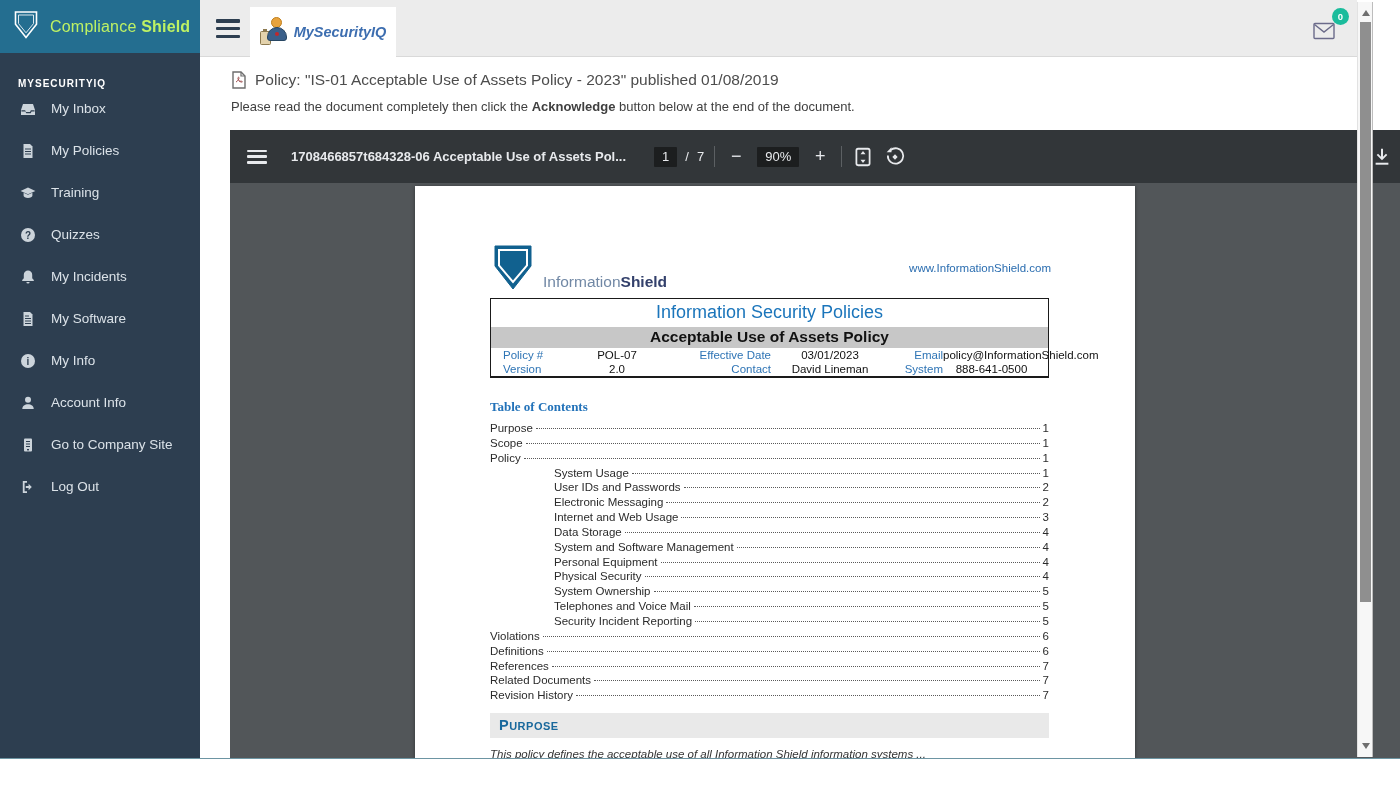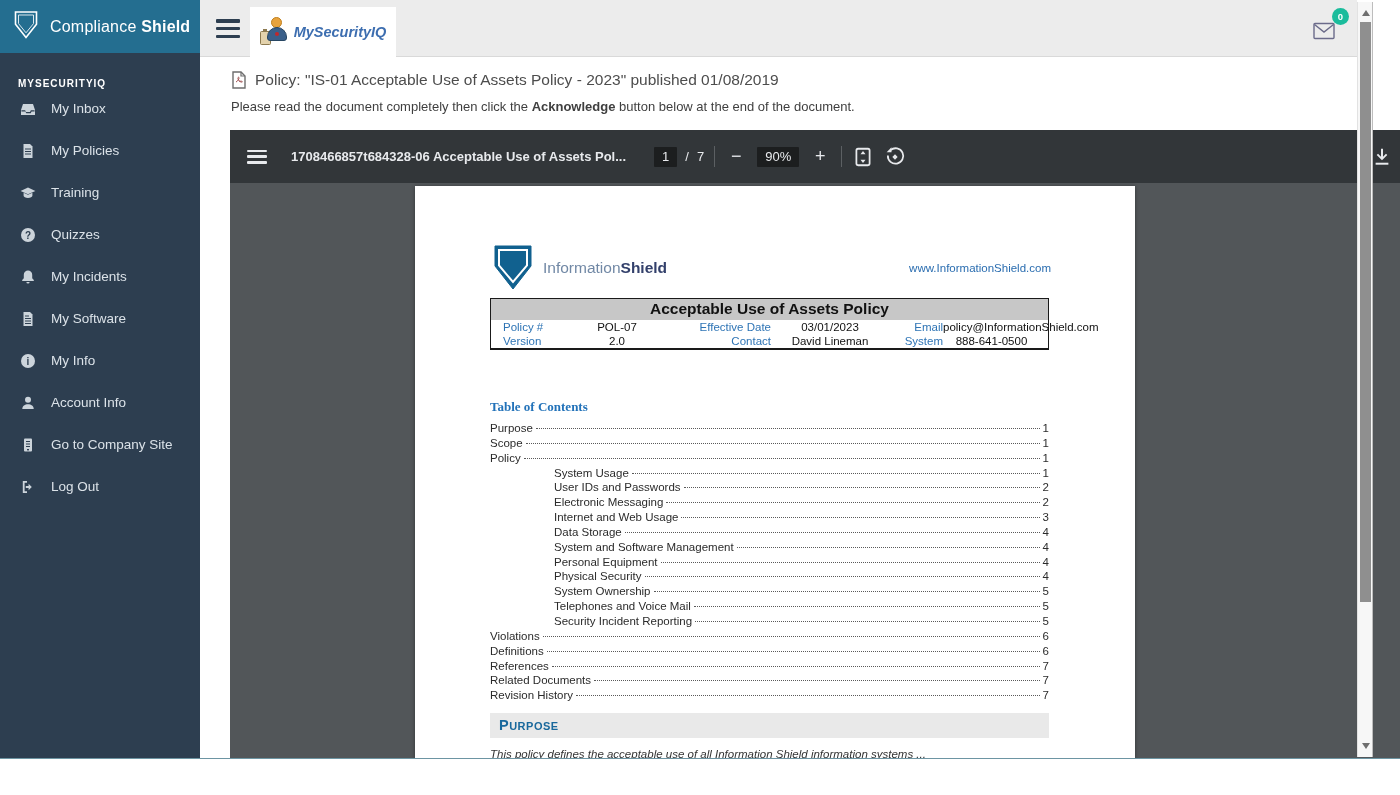--- a/index.html
+++ b/index.html
@@ -3,21 +3,21 @@
 <meta charset="utf-8">
 <style>
   * { margin:0; padding:0; box-sizing:border-box; }
   body { font-family:"Liberation Sans", sans-serif; background:#fff; }
   .canvas { position:relative; width:1400px; height:795px; background:#fff; overflow:hidden; }
   .app { position:absolute; left:0; top:0; width:1400px; height:759px; border-bottom:1px solid #6d95a3; background:#fff; }
 
   
   .sidebar { position:absolute; left:0; top:0; width:200px; height:758px; background:#2d3e50; }
   .brand { height:53px; background:#246e90; display:flex; align-items:center; padding-left:13px; gap:11px; }
-  .brand-text { color:#ffffff; font-size:16px; letter-spacing:.2px; white-space:nowrap; }
+  .brand-text { color:#bef264; font-size:16px; letter-spacing:.2px; white-space:nowrap; }
   .brand-text b { font-weight:bold; }
   .side-section { margin:25px 0 0 18px; color:#fff; font-size:10px; font-weight:bold; letter-spacing:1px; }
   .nav { margin-top:12px; }
   .nav-item { height:42px; display:flex; gap:15px; padding-left:19px; color:#dbe2e8; font-size:13.5px; cursor:pointer; }
   .nav-icon { width:17px; display:flex; justify-content:center; }
   .nav-icon svg { width:16px; height:16px; fill:#ccd4db; }
 
   
   .topbar { position:absolute; left:200px; top:0; width:1157px; height:57px; background:#ececec; border-bottom:1px solid #d9d9d9; }
   .hamburger { position:absolute; left:16px; top:19px; width:24px; height:19px; display:flex; flex-direction:column; justify-content:space-between; cursor:pointer; }
@@ -58,21 +58,21 @@
   .tb-dots i { width:3.4px; height:3.4px; border-radius:50%; background:#e8eaed; }
 
   
   .pdf-scroll { position:absolute; right:0; top:53px; bottom:0; width:17px; background:#f1f1f1; }
   .pdf-scroll .arrow-up { position:absolute; top:5px; left:4px; width:0; height:0; border-left:4.5px solid transparent; border-right:4.5px solid transparent; border-bottom:6px solid #505050; }
   .pdf-scroll .thumb { position:absolute; top:17px; left:2px; width:13px; height:52px; background:#c1c1c1; }
 
   
   .pdf-page { position:absolute; left:185px; top:56px; width:720px; height:572px; background:#fff; box-shadow:0 1px 4px rgba(0,0,0,.4); overflow:hidden; }
   .doc-header { position:absolute; left:78px; top:58px; width:558px; display:flex; justify-content:space-between; align-items:center; }
-  .doc-logo { display:flex; align-items:center; gap:10px; }
+  .doc-logo { display:flex; align-items:flex-end; gap:10px; }
   .doc-logo-text { font-size:15.5px; }
   .doc-logo-text .lt1 { color:#7188a5; }
   .doc-logo-text .lt2 { color:#33406b; font-weight:bold; }
   .doc-site { font-size:11.5px; color:#2a6db0; }
 
   .doc-table { position:absolute; left:75px; top:112px; width:559px; border:1px solid #1a1a1a; border-bottom-width:2px; }
   .t-series { text-align:center; color:#1b75bb; font-size:18px; padding:3px 0 4px; }
   .t-title { text-align:center; background:#c7c7c7; color:#111; font-weight:bold; font-size:15.5px; padding:1px 0 2px; }
   .t-meta { display:grid; grid-template-columns:76px 84px 112px 118px 54px 1fr; font-size:11.5px; padding:1px 8px; align-items:center; }
   .t-meta .lbl { color:#2e74b5; }
@@ -310,20 +310,21 @@
             <svg width="40" height="47" viewBox="0 0 40 47">
                 <path d="M2 2h36v20L20 45 2 22z" fill="#11618f" stroke="#11618f"></path>
                 <path d="M6 6h28v15.5L20 38 6 21.5z" fill="none" stroke="#fff" stroke-width="2"></path>
               </svg>
             <span class="doc-logo-text"><span class="lt1">Information</span><span class="lt2">Shield</span></span>
           </div>
           <span class="doc-site">www.InformationShield.com</span>
         </div>
 
         <div class="doc-table">
+          <div class="t-series">Information Security Policies</div>
           <div class="t-title">Acceptable Use of Assets Policy</div>
           <div class="t-meta">
             <span class="lbl c-left">Policy #</span>
             <span class="val c-center">POL-07</span>
             <span class="lbl c-right">Effective Date</span>
             <span class="val c-center">03/01/2023</span>
             <span class="lbl c-right">Email</span>
             <span class="val c-center">policy@InformationShield.com</span>
           </div>
           <div class="t-meta">

